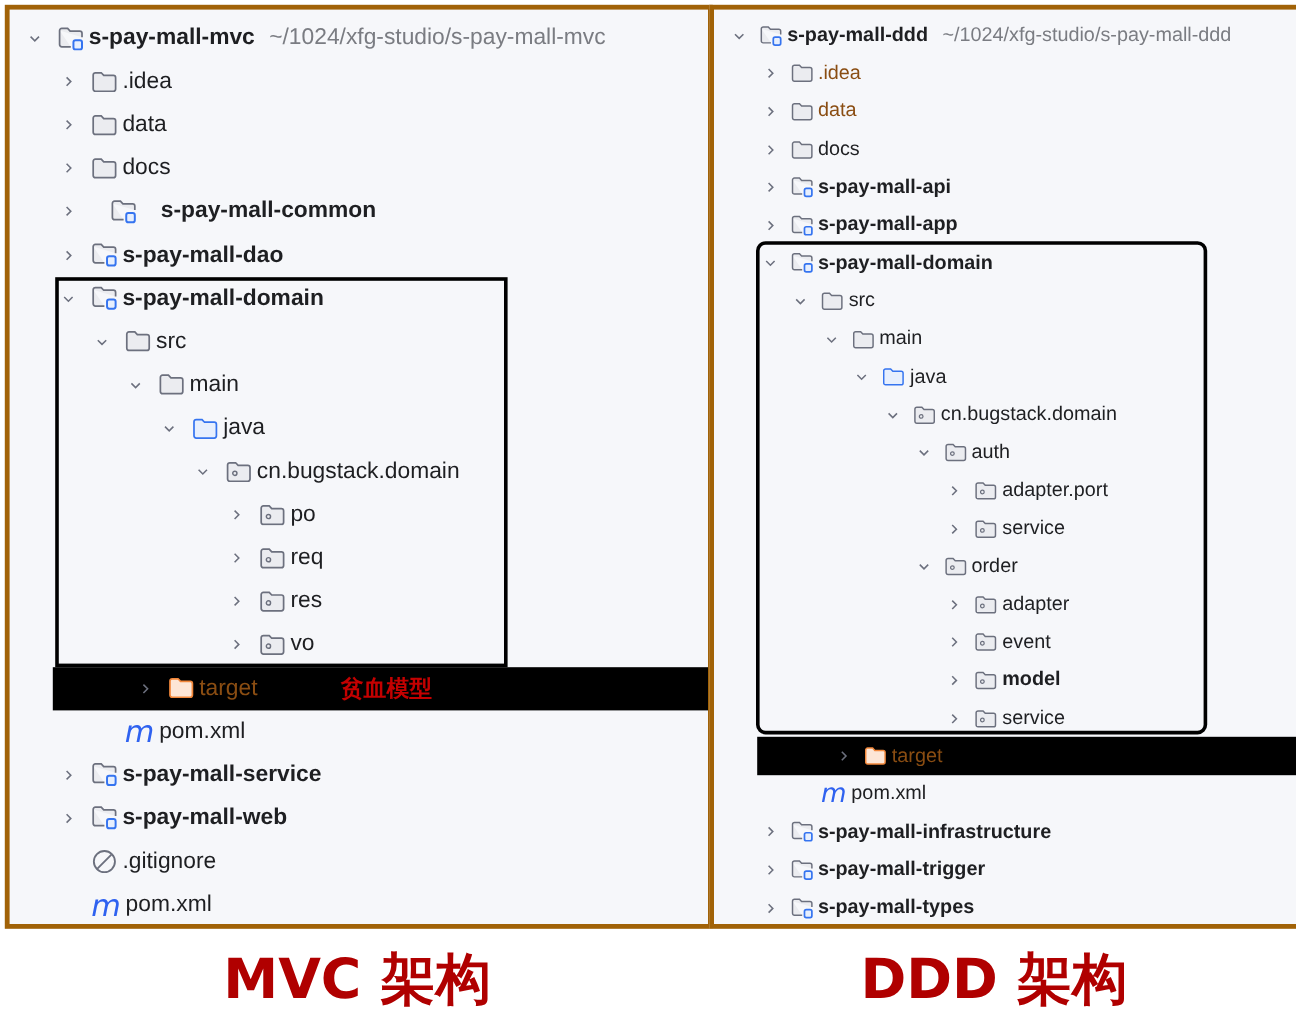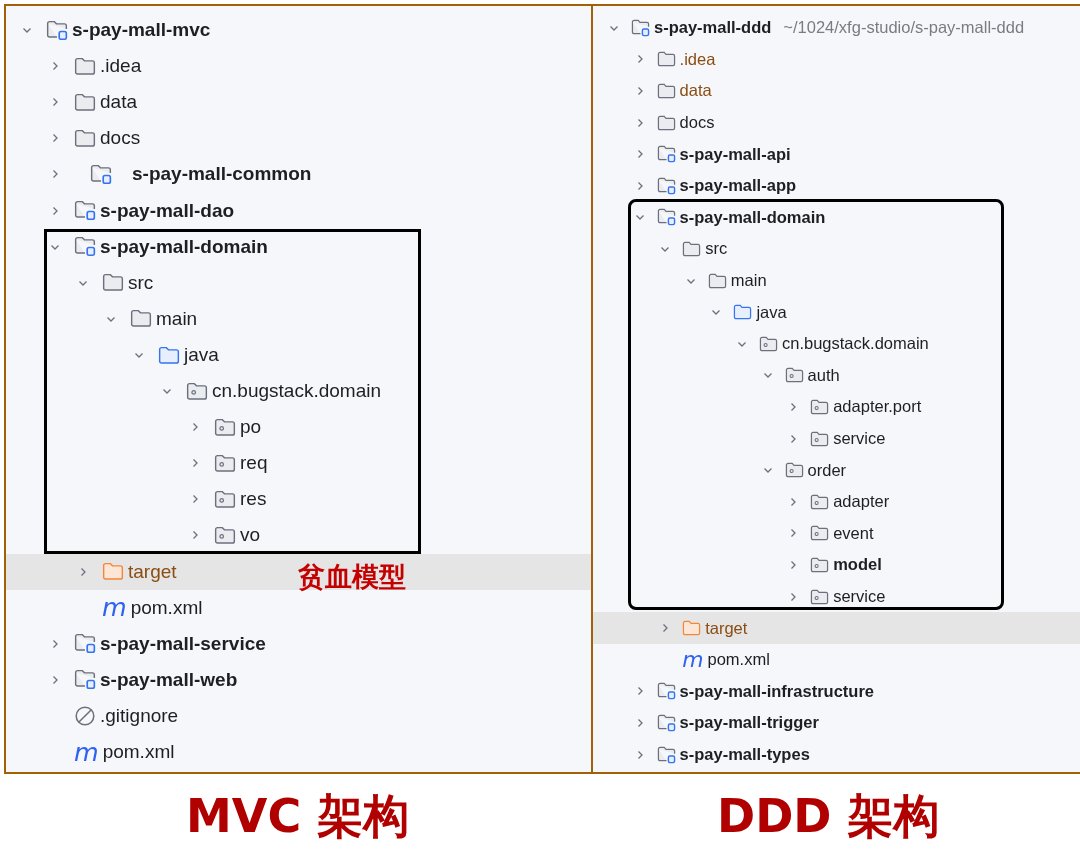--- a/index.html
+++ b/index.html
@@ -1,37 +1,37 @@
 <!DOCTYPE html>
 <html><head>
 <meta charset="utf-8">
 <style>
   html, body { margin:0; padding:0; background:#ffffff; }
   body { width:1080px; height:857px; position:relative; overflow:hidden;
          font-family:"Liberation Sans","DejaVu Sans",sans-serif; color:#1e1f22; }
-  .panel { position:absolute; background:#f6f7fa; border:2px solid #a16207; box-sizing:border-box; overflow:hidden; }
+  .panel { position:absolute; background:#f6f7fa; border:4px solid #a16207; box-sizing:border-box; overflow:hidden; }
   #left-panel  { left:4px; top:4px; width:590px; height:770px; }
   #right-panel { left:591px; top:4px; width:496px; height:770px; }
   .tree { position:absolute; left:0; top:0; right:0; }
   .row { position:absolute; left:0; right:0; display:flex; align-items:center; white-space:nowrap; }
-  .row.hl { background:#e5e5e5; }
+  .row.hl { background:#000000;margin-left:36px; }
   .chev { width:14px; height:14px; display:inline-flex; align-items:center; justify-content:center; flex:0 0 14px; }
   .chev svg { width:12px; height:12px; }
   .ico { display:inline-flex; align-items:center; justify-content:center; flex:0 0 auto; }
   .lbl { margin-left:4px; }
   .bold { font-weight:bold; }
   .path { color:#7a7c82; margin-left:12px; font-weight:normal; }
   .brown { color:#8a4d12; }
   .mvc .row { height:36px; font-size:19px; }
   .ddd .row { height:31.6px; font-size:16.5px; }
   .box { position:absolute; border:3px solid #000; box-sizing:border-box; pointer-events:none; }
   #left-box { left:38px; top:223px; width:377px; height:325px; }
   #right-box { left:35px; top:193px; width:376px; height:411px; border-radius:8px; }
   .anno { position:absolute; color:#c40000; font-weight:bold; font-family:"DejaVu Sans",sans-serif; }
-  #left-anno { left:292px; top:553px; font-size:27px; }
+  #left-anno { left:276px; top:553px; font-size:19px; }
   #right-anno { left:254px; top:250px; font-size:29px; }
   .caption { position:absolute; top:786px; color:#b00000; font-weight:bold; font-size:46px; font-family:"DejaVu Sans",sans-serif; }
   #cap-left { left:186px; }
   #cap-right { left:717px;text-align:center; }
   .m-icon { color:#2f62f0; font-style:italic; font-weight:normal; font-family:"DejaVu Sans",sans-serif; }
 </style>
 </head>
 <body>
 
 <div id="left-panel" class="panel mvc">
@@ -42,20 +42,21 @@
             <path d="M2.5 4.5 L6 8 L9.5 4.5" fill="none" stroke="#6c707e" stroke-width="1.3"></path>
           </svg>
         </span>
         <span class="ico" style="margin-left: 12px;">
           <svg width="22" height="20.9" viewBox="0 0 20 19">
             <path d="M1.5 3.2c0-1 .7-1.7 1.7-1.7h4.4l1.9 2h7.3c1 0 1.7.7 1.7 1.7v3M10 15.5H3.2c-1 0-1.7-.7-1.7-1.7V3.2" fill="#ebecf0" stroke="#6c707e" stroke-width="1.3"></path>
             <rect x="12" y="10.5" width="6.5" height="7" rx="1.6" fill="#e7effd" stroke="#3574f0" stroke-width="1.5"></rect>
           </svg>
         </span>
         <span class="lbl bold">s-pay-mall-mvc</span>
+        <span class="path">~/1024/xfg-studio/s-pay-mall-mvc</span>
       </div>
       <div class="row" style="top: 42.1px; padding-left: 42px;">
         <span class="chev">
           <svg viewBox="0 0 12 12">
             <path d="M4.5 2.5 L8 6 L4.5 9.5" fill="none" stroke="#6c707e" stroke-width="1.3"></path>
           </svg>
         </span>
         <span class="ico" style="margin-left: 12px;">
           <svg width="22" height="18.7" viewBox="0 0 20 17">
             <path d="M1.5 3.2c0-1 .7-1.7 1.7-1.7h4.4l1.9 2h7.3c1 0 1.7.7 1.7 1.7v8.6c0 1-.7 1.7-1.7 1.7H3.2c-1 0-1.7-.7-1.7-1.7z" fill="#ebecf0" stroke="#6c707e" stroke-width="1.3"></path>

